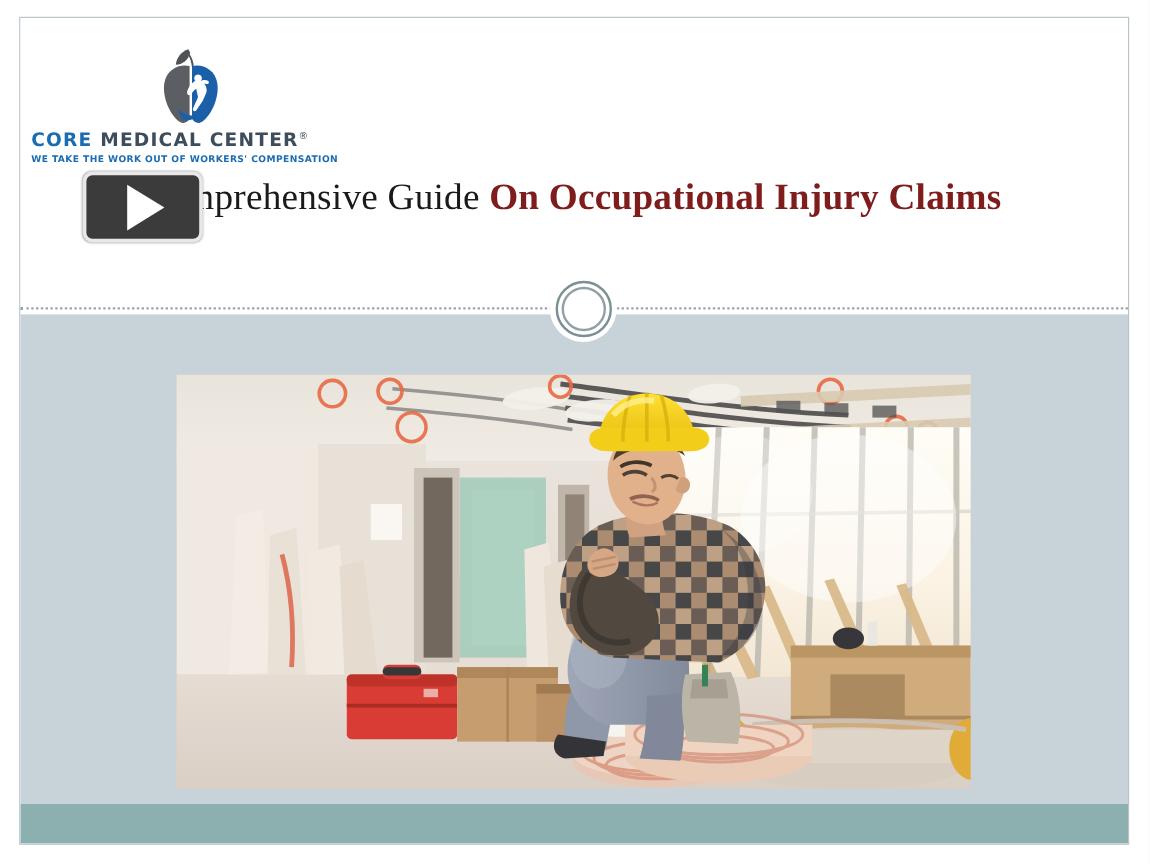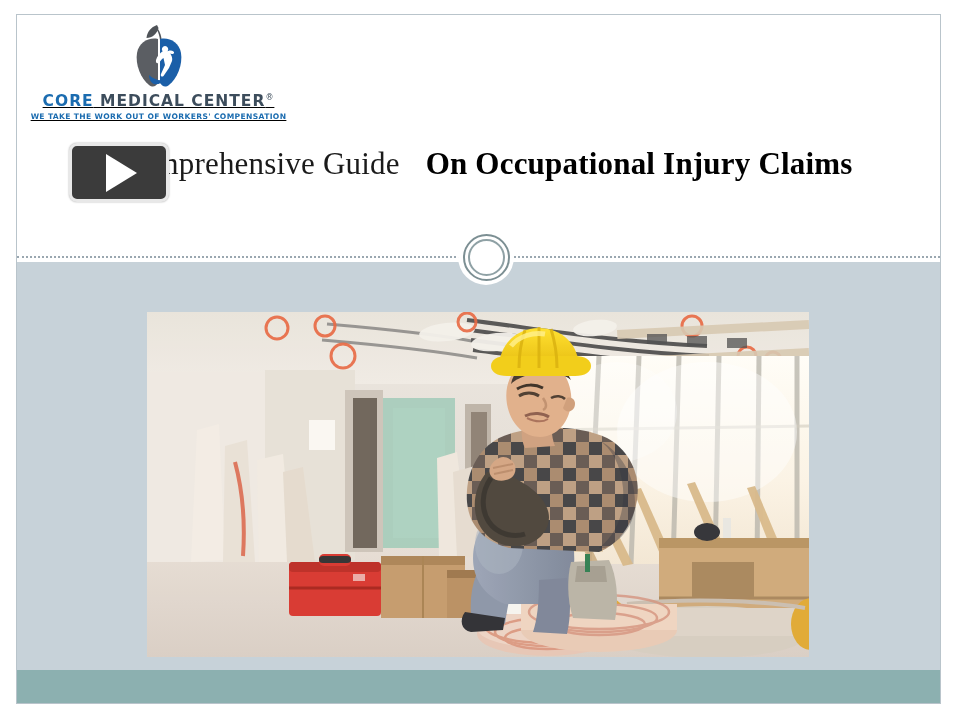--- a/index.html
+++ b/index.html
@@ -39,24 +39,22 @@
     top: 0;
     width: 100%;
     height: 242px;
     background: #ffffff;
   }
 
   
   .logo-block {
     position: absolute;
     left: 9px;
-    top: 8px;
+    top: 24px;
     width: 265px;
-    text-align: center;
-    text-decoration: underline;
   }
   .logo-mark {
     width: 64px;
     height: 68px;
     margin: 0 auto 2px auto;
     display: block;
   }
   .logo-wordmark {
     font-family: "DejaVu Sans", sans-serif;
     font-size: 15.5px;
@@ -88,23 +86,22 @@
     left: 72px;
     top: 126px;
     width: 815px;
     font-family: "Liberation Serif", "DejaVu Serif", serif;
     font-size: 31px;
     line-height: 46px;
     color: #1a1a1a;
     letter-spacing: 0.2px;
   }
   .slide-title .accent {
-    color: #000000;
+    color: #7f1d1d;
     font-weight: bold;
-    margin-left: 18px;
   }
 
   
   .play-overlay {
     position: absolute;
     left: 52px;
     top: 128px;
     width: 100px;
     height: 59px;
     background: #3b3b3b;

